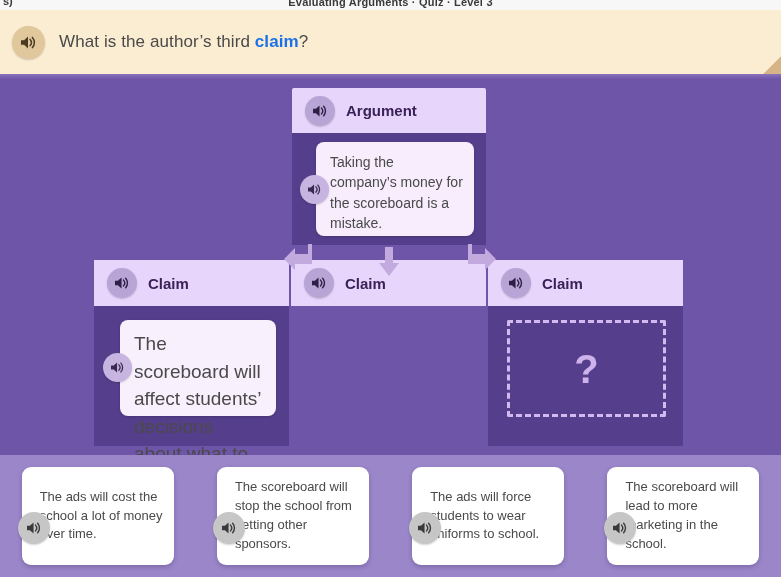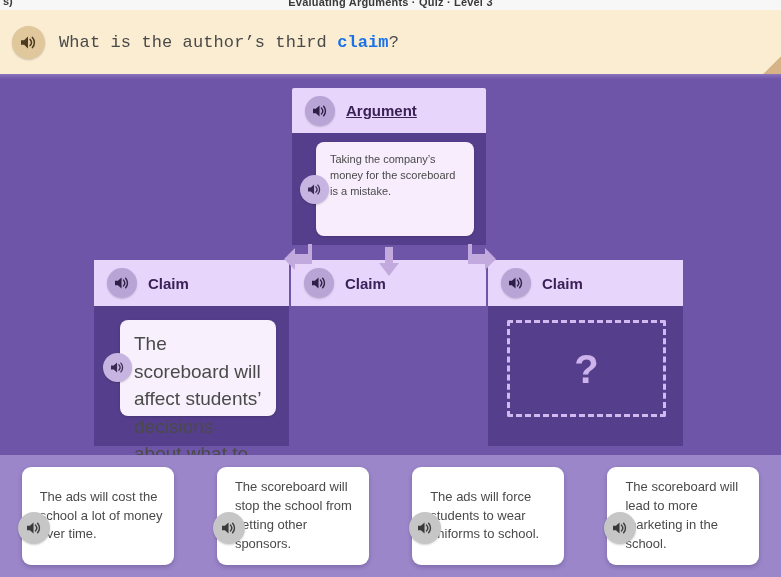--- a/index.html
+++ b/index.html
@@ -49,21 +49,20 @@
   .corner-fold-under {
     position: absolute; right: 0; top: 46px;
     width: 28px; height: 28px;
     background: #fbedd2;
     clip-path: polygon(0 0, 100% 0, 0 100%);
   }
 
   .question-text {
     font-size: 17px; color: #4a4a4a; margin-left: 14px;
     letter-spacing: .1px;
-    font-family: Liberation Mono, monospace;
   }
   .question-text .kw { color: #1b72e8; font-weight: bold; }
 
   
   .spk {
     border-radius: 50%;
     display: flex; align-items: center; justify-content: center;
     flex: 0 0 auto;
     box-shadow: 0 1px 2px rgba(0,0,0,.18);
   }
@@ -82,32 +81,32 @@
   
   .argument-block {
     position: absolute; left: 292px; top: 9px; width: 194px;
   }
   .arg-header {
     height: 45px; background: #e8d5fb;
     display: flex; align-items: center; padding-left: 13px;
     border-radius: 2px 2px 0 0;
   }
   .arg-header-label {
-    font-size: 15px; font-weight: bold; color: #3a2258; margin-left: 11px; text-decoration: underline;
+    font-size: 15px; font-weight: bold; color: #3a2258; margin-left: 11px;
   }
   .arg-body {
     height: 112px; background: #553f8c;
     position: relative;
     display: flex; align-items: center;
   }
   .arg-card {
     position: absolute; left: 24px; top: 9px; width: 158px; height: 94px;
     background: #f7edfd; border-radius: 8px;
     padding: 10px 10px 10px 14px;
-    font-size: 11px; line-height: 1.45; color: #4a4a4a;
+    font-size: 14px; line-height: 1.45; color: #4a4a4a;
     box-shadow: 0 1px 3px rgba(0,0,0,.18);
   }
   .arg-spk {
     position: absolute; left: 8px; top: 42px; z-index: 2;
   }
 
   
   .arrow { position: absolute; z-index: 3; }
   .arrow svg { display: block; }
 

